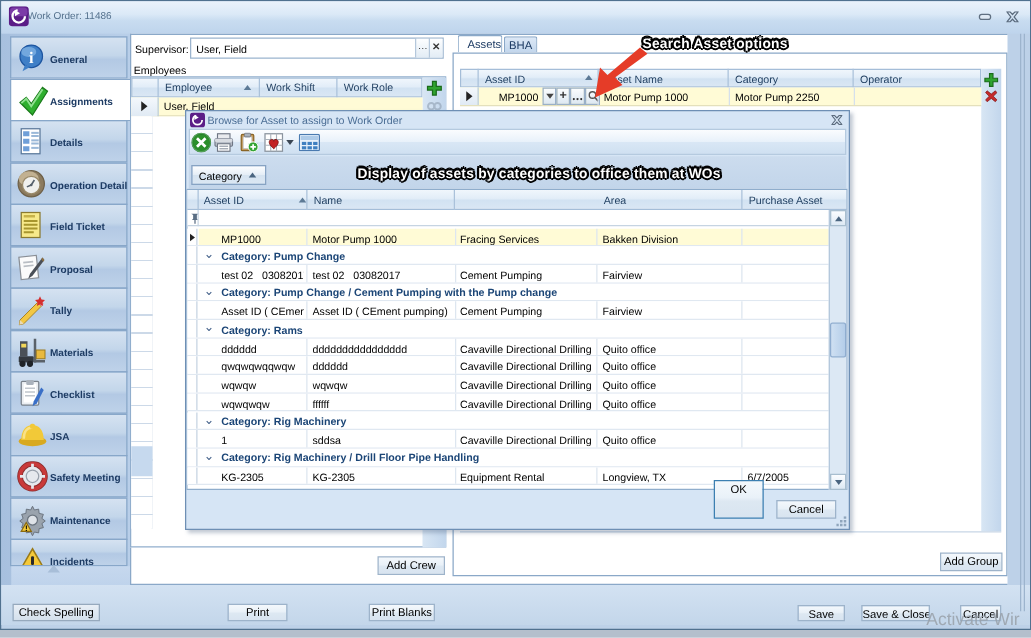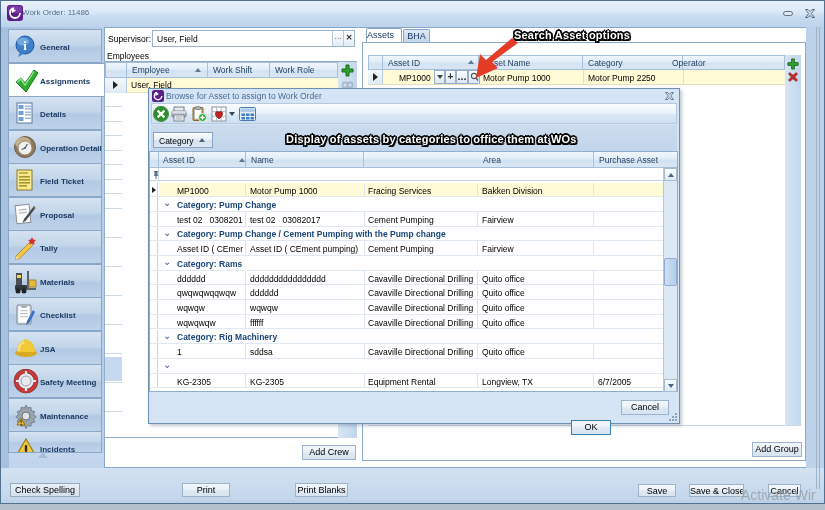--- a/index.html
+++ b/index.html
@@ -236,32 +236,32 @@
 
   <div class="abs" style="left:105px;top:93px;width:17px;height:330px;border-right:1px solid #c3d2e2"></div>
   <div class="abs" style="left:105px;top:93px;width:17px;height:330px;background:repeating-linear-gradient(#fff 0, #fff 13.5px, #ccd9e8 13.5px, #ccd9e8 14.5px)"></div>
   <div class="abs" style="left:105px;top:357px;width:17px;height:24px;background:#c6d9ee"></div>
 
   <div class="btn" style="left:302px;top:445px;width:54px;height:15px">Add Crew</div>
 </div>
 
 <div id="assetpanel">
 
-  <div class="abs" style="left:366px;top:28px;width:36px;height:14px;border:1px solid #8aa8c8;border-bottom:none;background:#fff;border-radius:2px 2px 0 0;text-align:left;padding-top:1px;color:#1d3b63">Assets</div>
+  <div class="abs" style="left:366px;top:28px;width:36px;height:14px;border:1px solid #8aa8c8;border-bottom:none;background:#fff;border-radius:2px 2px 0 0;text-align:right;padding-top:1px;color:#1d3b63">Assets</div>
   <div class="abs" style="left:403px;top:29px;width:27px;height:13px;border:1px solid #8aa8c8;border-bottom:none;background:linear-gradient(#dce8f6,#c2d6ec);border-radius:2px 2px 0 0;text-align:center;padding-top:1px;color:#1d3b63">BHA</div>
 
   <div class="abs" style="left:362px;top:42px;width:444px;height:419px;border:1px solid #8aa8c8;background:#fff"></div>
 
   <div class="abs gridhead" style="left:368px;top:55px;width:417px;height:15px"></div>
   <div class="abs" style="left:368px;top:55px;width:417px;height:15px">
     <span class="hcell" style="left:0;width:15px"></span>
     <span class="hcell" style="left:15px;width:96px">Asset ID<span class="sortup" style="right:4px;top:5px"></span></span>
     <span class="hcell" style="left:111px;width:104px">Asset Name</span>
     <span class="hcell" style="left:215px;width:100px">Category</span>
-    <span class="hcell" style="left:299px;width:102px;border-right:none">Operator</span>
+    <span class="hcell" style="left:315px;width:102px;border-right:none">Operator</span>
   </div>
 
   <div class="abs" style="left:785px;top:55px;width:16px;height:370px;background:linear-gradient(90deg,#d8e6f4,#c2d6ec)"></div>
   <svg class="abs" style="left:787px;top:58px" width="12" height="12" viewBox="0 0 13 13">
       <path d="M5 1 h3 v4 h4 v3 h-4 v4 h-3 v-4 h-4 v-3 h4 z" fill="#2fa32f" stroke="#1a6a1a" stroke-width="1"></path>
     </svg>
   <svg class="abs" style="left:788px;top:72px" width="10" height="10" viewBox="0 0 13 13">
       <path d="M2.2 0.8 L6.5 4.2 L10.8 0.8 L12.4 2.8 L8.6 6.5 L12.4 10.2 L10.8 12.2 L6.5 8.8 L2.2 12.2 L0.6 10.2 L4.4 6.5 L0.6 2.8 Z" fill="#c42b2b" stroke="#7d1414" stroke-width="0.7"></path>
     </svg>
 
@@ -484,20 +484,21 @@
         <span class="dc c4">Quito office</span>
         <i class="v v2"></i>
         <i class="v v3"></i>
         <i class="v v4"></i>
         <i class="v v5"></i>
         <i class="v v6"></i>
       </div>
   <div class="dr grp" style="top:358.9px">
         <span class="ind"></span>
         <span class="gar">⌄</span>
+        <span class="gt">Category: Rig Machinery / Drill Floor Pipe Handling</span>
       </div>
   <div class="dr" style="top:373.6px">
         <span class="ind"></span>
         <span class="dc c1">KG-2305</span>
         <span class="dc c2">KG-2305</span>
         <span class="dc c3">Equipment Rental</span>
         <span class="dc c4">Longview, TX</span>
         <span class="dc c5">6/7/2005</span>
         <i class="v v2"></i>
         <i class="v v3"></i>
@@ -507,21 +508,21 @@
       </div>
  </div>
 
  <div class="abs" style="left:663px;top:168px;width:14px;height:224px;background:#dce8f4;border-left:1px solid #b4c8dc"></div>
  <div class="abs" style="left:664px;top:168px;width:13px;height:13px;background:linear-gradient(#fbfdff,#dde9f4);border:1px solid #a8becf"></div>
  <div class="abs" style="left:667.5px;top:172.5px;width:0;height:0;border-left:3px solid transparent;border-right:3px solid transparent;border-bottom:4px solid #4a6580"></div>
  <div class="abs" style="left:664px;top:379px;width:13px;height:13px;background:linear-gradient(#fbfdff,#dde9f4);border:1px solid #a8becf"></div>
  <div class="abs" style="left:667.5px;top:384px;width:0;height:0;border-left:3px solid transparent;border-right:3px solid transparent;border-top:4px solid #4a6580"></div>
  <div class="abs" style="left:664px;top:258px;width:13px;height:28px;background:linear-gradient(90deg,#cfe0f2,#b4cde9);border:1px solid #8fadd0;border-radius:2px"></div>
 
- <div class="btn" style="left:571px;top:420px;width:40px;height:15px;border-color:#3c7fb1">OK</div>
+ <div class="btn" style="left:571px;top:384px;width:40px;height:31px;border-color:#3c7fb1">OK</div>
  <div class="btn" style="left:621px;top:400px;width:48px;height:15px">Cancel</div>
  <svg class="abs" style="left:669px;top:413px" width="9" height="9">
       <g fill="#8fa5bc">
         <rect x="6" y="0" width="2" height="2"></rect>
         <rect x="3" y="3" width="2" height="2"></rect>
         <rect x="6" y="3" width="2" height="2"></rect>
         <rect x="0" y="6" width="2" height="2"></rect>
         <rect x="3" y="6" width="2" height="2"></rect>
         <rect x="6" y="6" width="2" height="2"></rect>
       </g>

